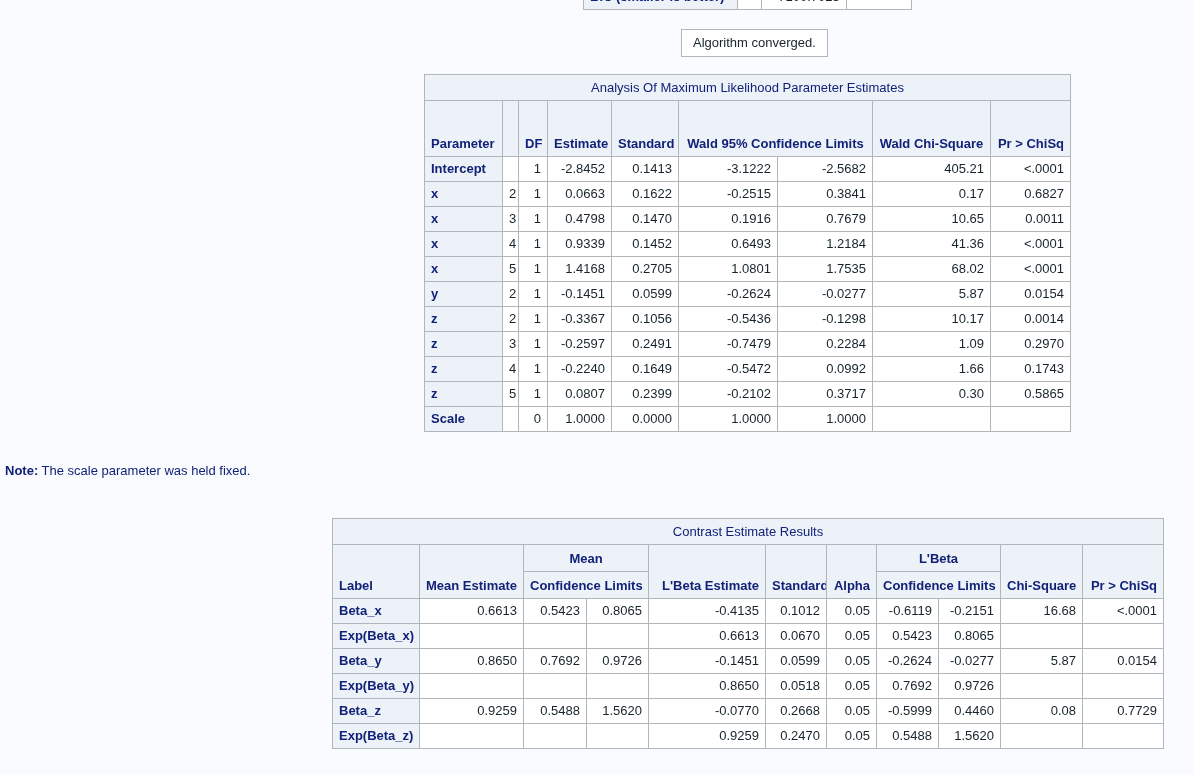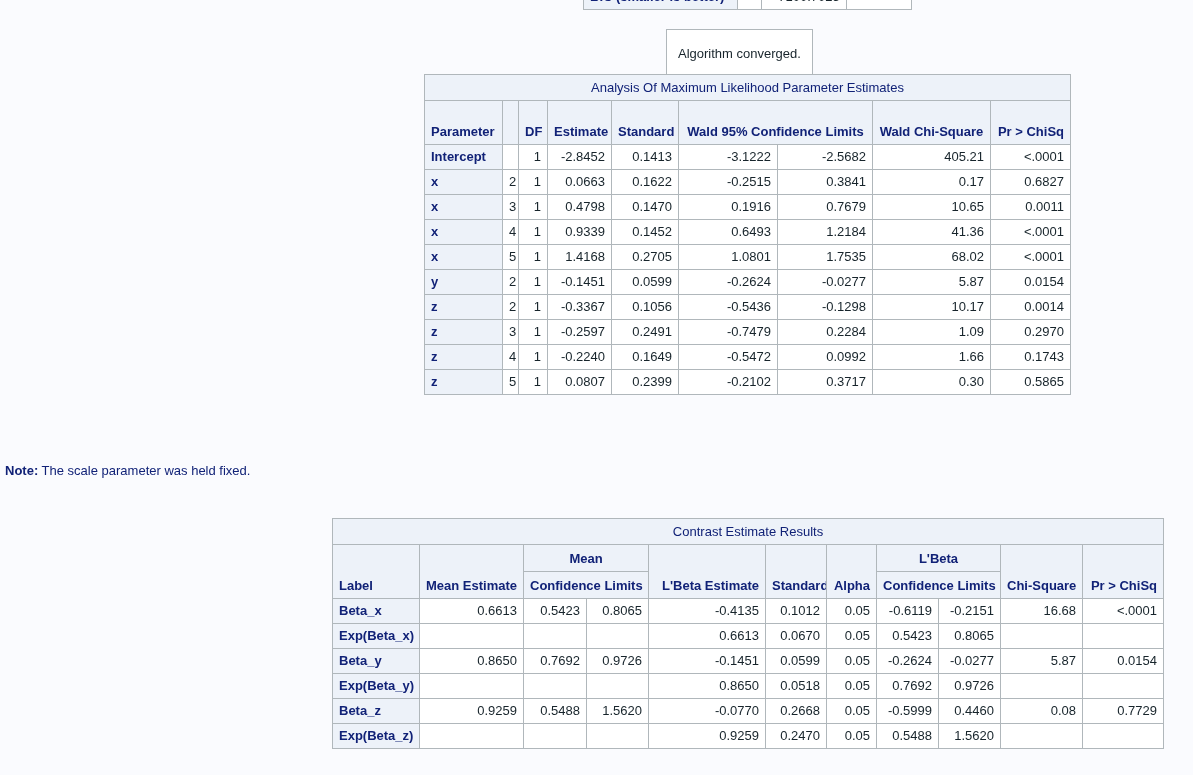--- a/index.html
+++ b/index.html
@@ -26,30 +26,30 @@
     background:var(--header-bg,#edf2f9);color:var(--header-text,#112277);
     font-weight:bold;vertical-align:bottom;white-space:normal;
   }
   th.rowhead{
     background:var(--header-bg,#edf2f9);color:var(--header-text,#112277);
     font-weight:bold;text-align:left;vertical-align:middle;
   }
   td.cell{color:var(--data-text,#17242b);text-align:right;vertical-align:middle;}
   .al{text-align:left}.ar{text-align:right}.ac{text-align:center}
   tr.r-title{height:26px}
-  tr.r-hdr-tall{height:44px}
+  tr.r-hdr-tall{height:56px}
   tr.r-hdr{height:27px}
   tr.r-data{height:19px}
 
   #fit-clip{position:absolute;left:583px;top:0;width:331px;height:12px;overflow:hidden;}
   #fit-clip table{margin-top:-16px;width:329px;}
   #converged-box{
-    position:absolute;left:666px;top:29px;
+    position:absolute;left:681px;top:29px;
     border:1px solid var(--border,#b0b7bb);background:var(--panel-bg,#ffffff);
-    padding:16px 11px;font-size:13px;line-height:16px;color:var(--data-text,#17242b);
+    padding:5px 11px;font-size:13px;line-height:16px;color:var(--data-text,#17242b);
   }
   #mle-wrap{position:absolute;left:424px;top:74px;}
   #mle-wrap table{width:646px;}
   #note-line{position:absolute;left:5px;top:463px;font-size:13px;line-height:16px;color:var(--header-text,#112277);}
   #note-line .note-label{font-weight:bold;text-align:center;}
   #contrast-wrap{position:absolute;left:332px;top:518px;}
   #contrast-wrap table{width:831px;}
 </style>
 </head>
 <body>
@@ -204,20 +204,31 @@
     <tr class="r-data">
           <th class="rowhead">z</th>
           <td class="cell">5</td>
           <td class="cell">1</td>
           <td class="cell">0.0807</td>
           <td class="cell">0.2399</td>
           <td class="cell">-0.2102</td>
           <td class="cell">0.3717</td>
           <td class="cell">0.30</td>
           <td class="cell">0.5865</td>
+        </tr>
+    <tr class="r-data">
+          <th class="rowhead">Scale</th>
+          <td class="cell"></td>
+          <td class="cell">0</td>
+          <td class="cell">1.0000</td>
+          <td class="cell">0.0000</td>
+          <td class="cell">1.0000</td>
+          <td class="cell">1.0000</td>
+          <td class="cell"></td>
+          <td class="cell"></td>
         </tr>
   </tbody>
     </table>
 </div>
 
 <div id="note-line">
   <span class="note-label">Note:</span><span> The scale parameter was held fixed.</span>
 </div>
 
 <div id="contrast-wrap">

